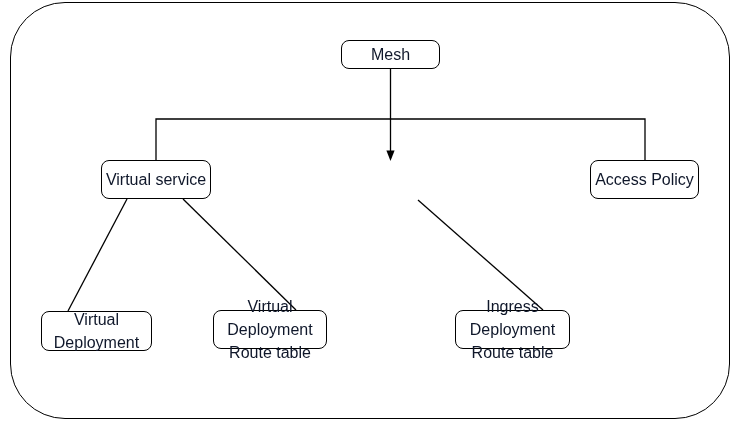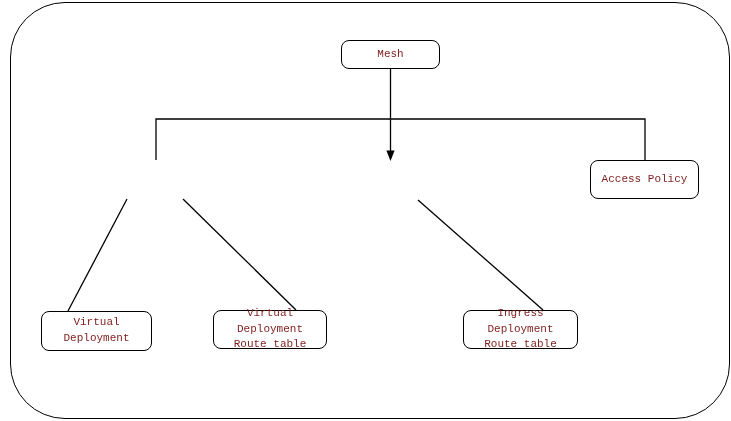--- a/index.html
+++ b/index.html
@@ -48,25 +48,24 @@
     box-sizing: border-box;
     border: 1.5px solid #000000;
     border-radius: 8px;
     background: #ffffff;
     display: flex;
     align-items: center;
     justify-content: center;
     text-align: center;
   }
   .node-label {
-    font-size: 11px;
+    font-size: 16px;
     line-height: 1.45;
-    color: #7f1d1d;
+    color: #0f172a;
     white-space: pre-line;
-    font-family: Liberation Mono, monospace;
   }
 </style>
 </head>
 <body>
 
 <div class="canvas">
 
   <div class="outer-frame"></div>
 
   <svg class="edges" width="731" height="421" viewBox="0 0 731 421" xmlns="http://www.w3.org/2000/svg">
@@ -80,33 +79,36 @@
 
     <path d="M183,199 L296,310"></path>
 
     <path d="M418,200 L543,310"></path>
   </svg>
 
   <div class="node" style="left:341px; top:40px; width:99px; height:29px;">
     <span class="node-label">Mesh</span>
   </div>
 
+  <div class="node" style="left:101px; top:160px; width:110px; height:39px;">
+    <span class="node-label">Virtual service</span>
+  </div>
 
 
   <div class="node" style="left:590px; top:160px; width:109px; height:39px;">
     <span class="node-label">Access Policy</span>
   </div>
 
   <div class="node" style="left:41px; top:311px; width:111px; height:40px;">
     <span class="node-label">Virtual Deployment</span>
   </div>
 
   <div class="node" style="left:213px; top:310px; width:114px; height:39px;">
     <span class="node-label">Virtual Deployment
 Route table</span>
   </div>
 
-  <div class="node" style="left:455px; top:310px; width:115px; height:39px;margin-left:8px;">
+  <div class="node" style="left:455px; top:310px; width:115px; height:39px;">
     <span class="node-label">Ingress Deployment
 Route table</span>
   </div>
 
 </div>
 
 </body></html>

